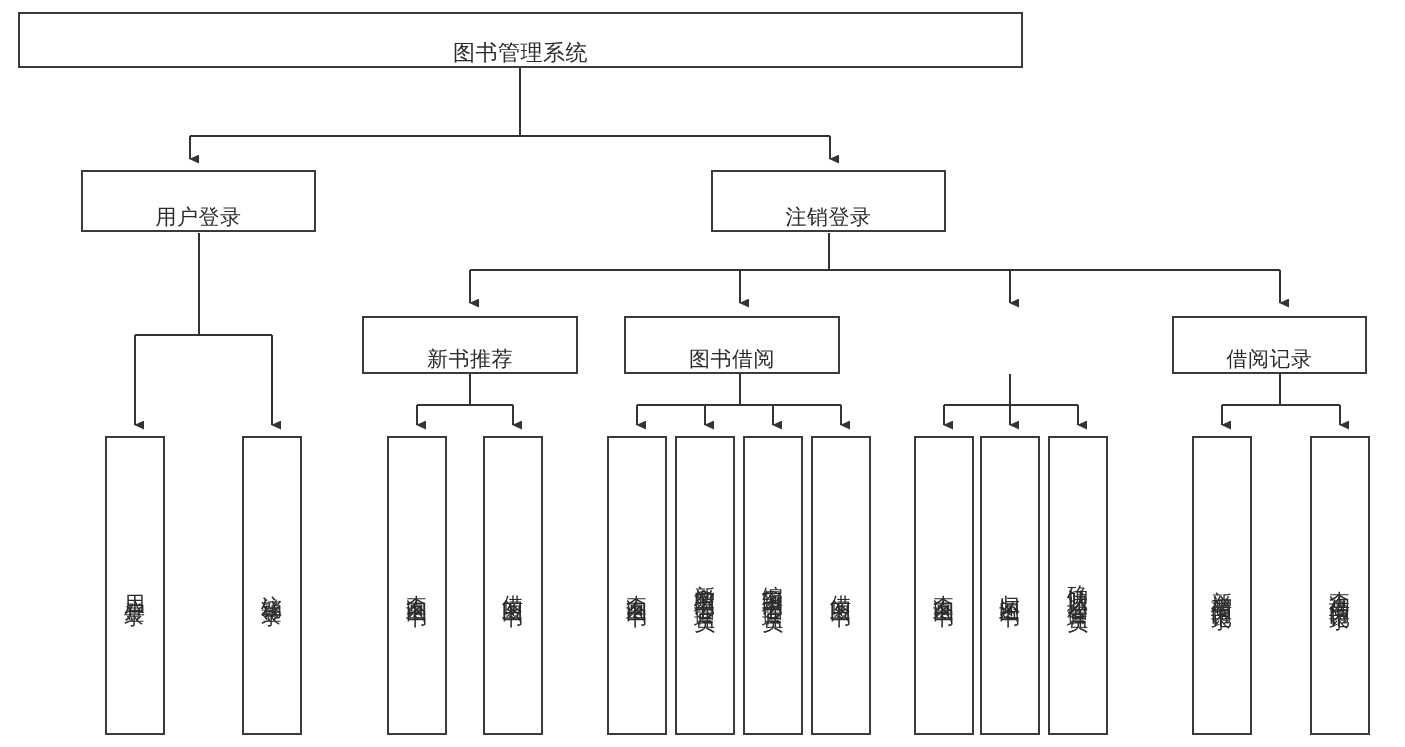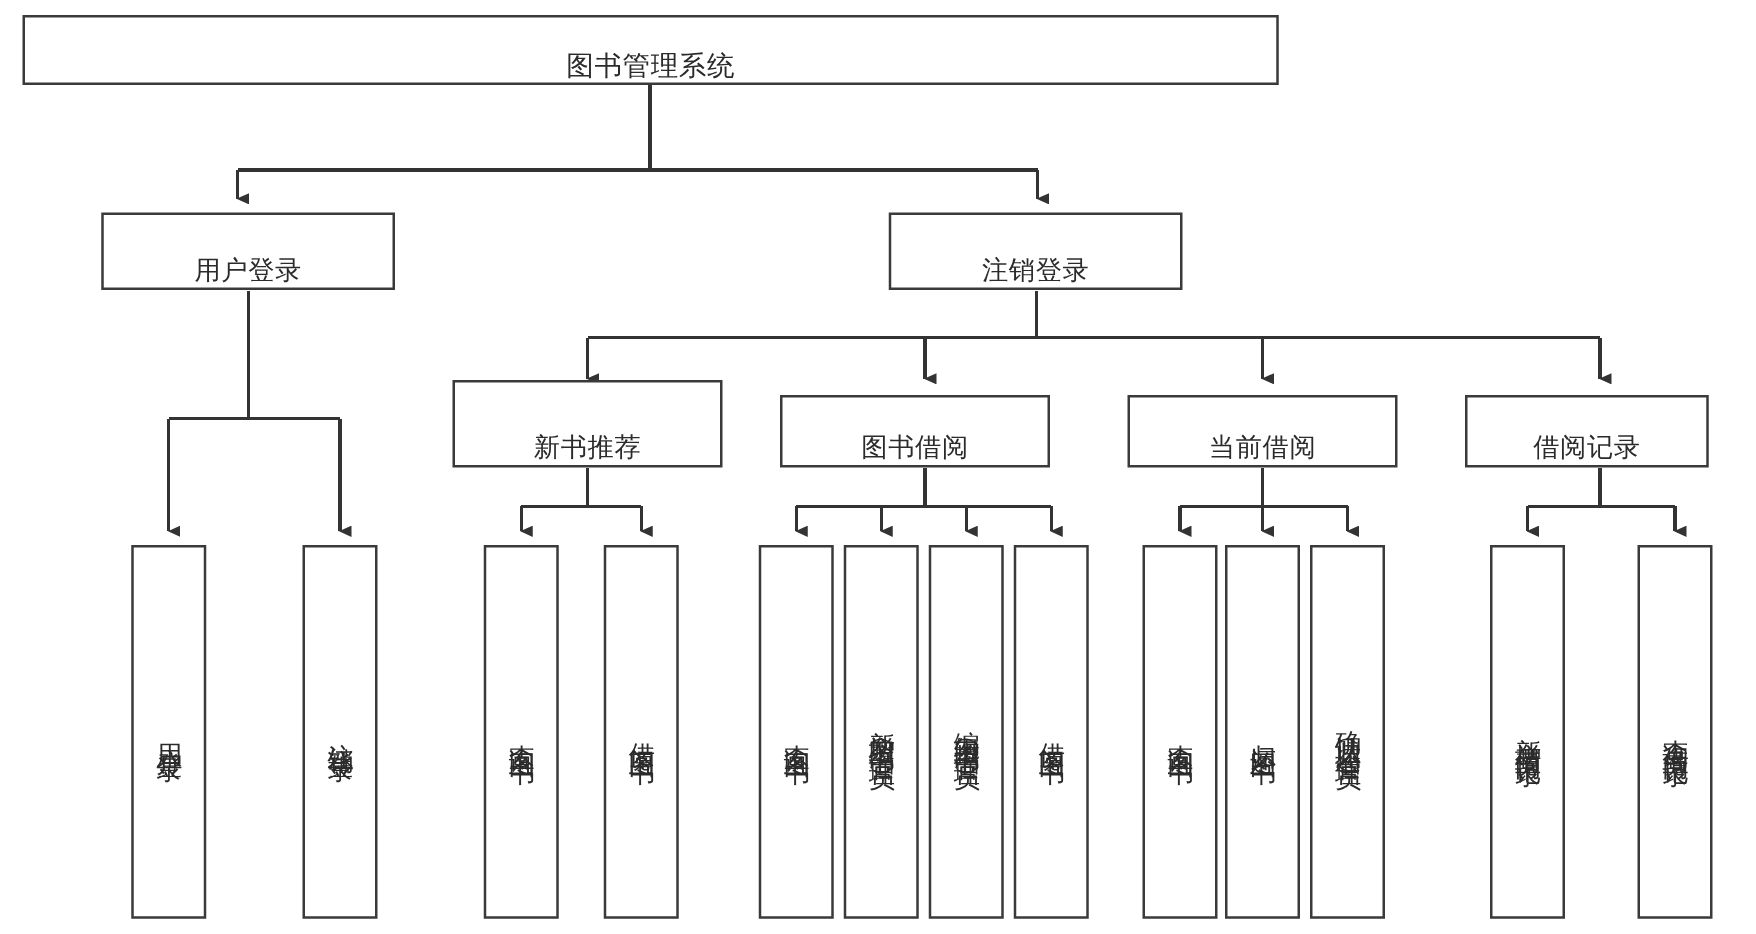--- a/index.html
+++ b/index.html
@@ -130,28 +130,25 @@
     <span class="node-label">图书管理系统</span>
   </div>
 
   <div class="node" style="left:81px; top:170px; width:235px; height:62px;">
     <span class="node-label">用户登录</span>
   </div>
   <div class="node" style="left:711px; top:170px; width:235px; height:62px;">
     <span class="node-label">注销登录</span>
   </div>
 
-  <div class="node" style="left:362px; top:304px; width:216px; height:70px;">
+  <div class="node" style="left:362px; top:316px; width:216px; height:58px;">
     <span class="node-label">新书推荐</span>
   </div>
   <div class="node" style="left:624px; top:316px; width:216px; height:58px;">
     <span class="node-label">图书借阅</span>
-  </div>
-  <div class="node" style="left:902px; top:316px; width:216px; height:58px;">
-    <span class="node-label">当前借阅</span>
   </div>
   <div class="node" style="left:1172px; top:316px; width:195px; height:58px;">
     <span class="node-label">借阅记录</span>
   </div>
 
   <div class="node vertical" style="left:105px; top:436px; width:60px; height:299px;">
     <span class="node-label">用户登录</span>
   </div>
   <div class="node vertical" style="left:242px; top:436px; width:60px; height:299px;">
     <span class="node-label">注销登录</span>

